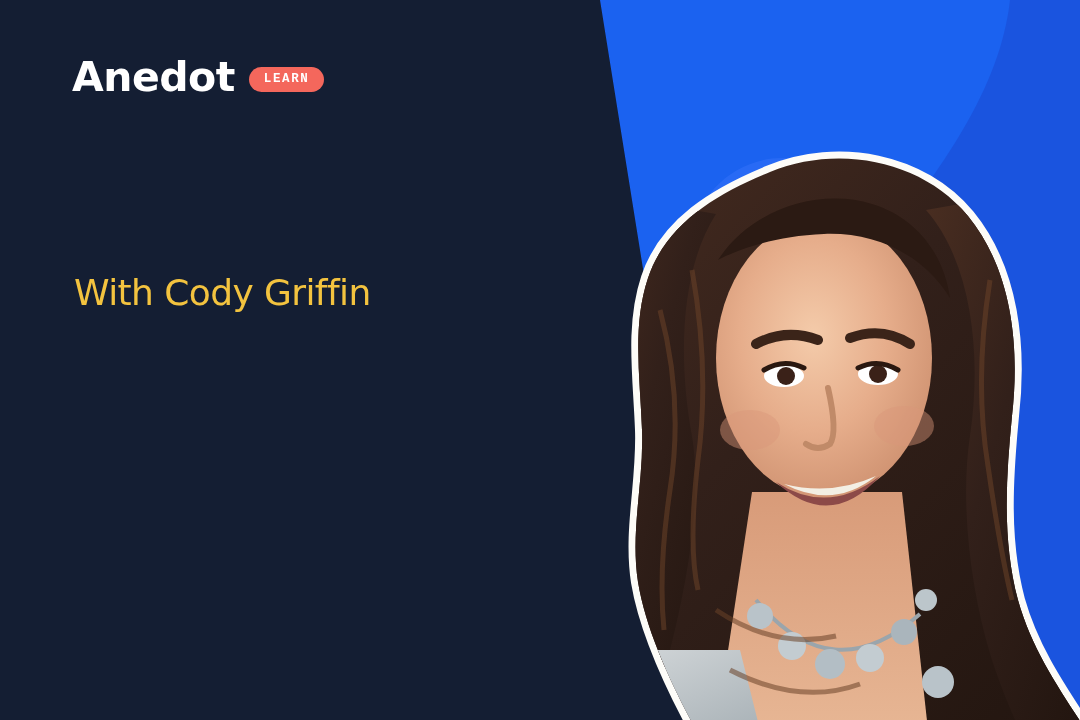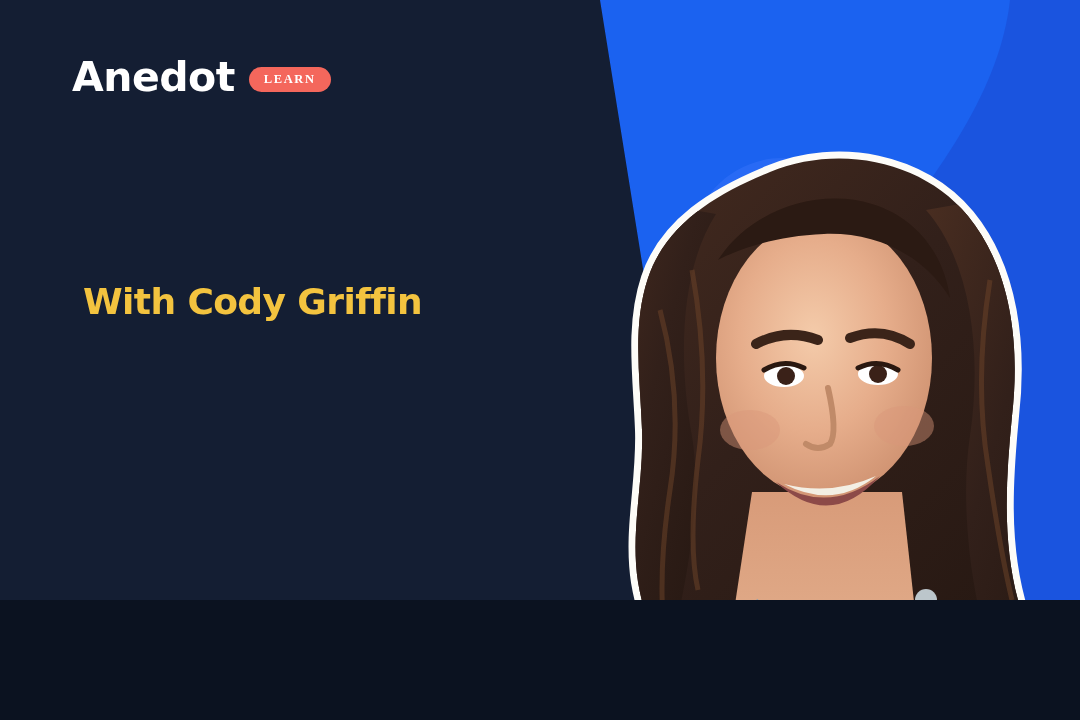--- a/index.html
+++ b/index.html
@@ -8,21 +8,21 @@
     padding: 0;
     background: #0b1220;
   }
   body {
     font-family: "Liberation Sans", sans-serif;
   }
 
   #canvas {
     position: relative;
     width: 1080px;
-    height: 600px;
+    height: 720px;
     overflow: hidden;
     background: #4d7c0f;
     user-select: none;
   }
 
   
   .bg-navy {
     position: absolute;
     inset: 0;
     background: #141e33;
@@ -59,21 +59,21 @@
     align-items: center;
     justify-content: center;
     height: 25px;
     padding: 0 15px;
     border-radius: 13px;
     background: #f4675c;
     color: #ffffff;
     font-size: 12.5px;
     font-weight: 700;
     letter-spacing: 1.6px;
-    font-family: Liberation Serif, serif;
+    font-family: Liberation Mono, monospace;
     margin-top: 3px;
   }
 
   
   .text-block {
     position: absolute;
     left: 74px;
     top: 232px;
     width: 600px;
   }
@@ -84,26 +84,26 @@
     line-height: 82px;
     font-weight: 700;
     letter-spacing: -1.2px;
     font-family: "DejaVu Sans", "Liberation Sans", sans-serif;
     white-space: nowrap;
   }
   .headline-line-2 {
     margin-top: -4px;
   }
   .subtitle {
-    margin: 9px;
+    margin: 0;
     padding-top: 40px;
     color: #f3c33f;
     font-size: 36px;
     line-height: 42px;
-    font-weight: 700;
+    font-weight: 400;
     letter-spacing: -0.6px;
     font-family: "DejaVu Sans", "Liberation Sans", sans-serif;
     white-space: nowrap;
   }
 
   
   .portrait {
     position: absolute;
     left: 520px;
     top: 130px;

